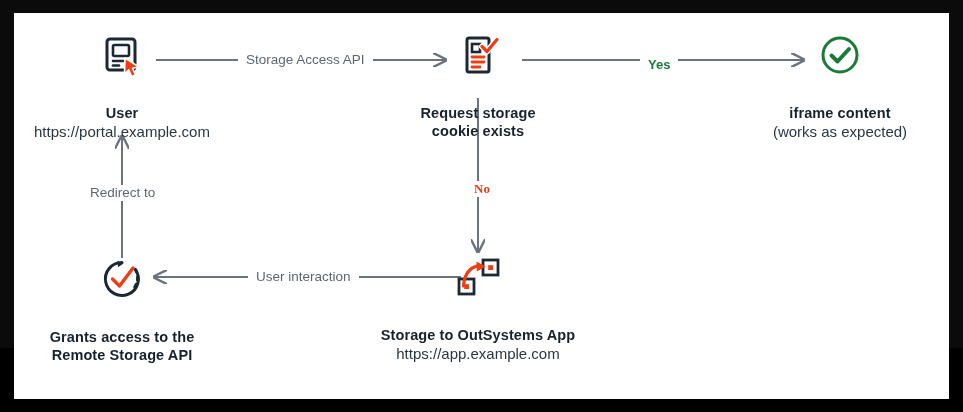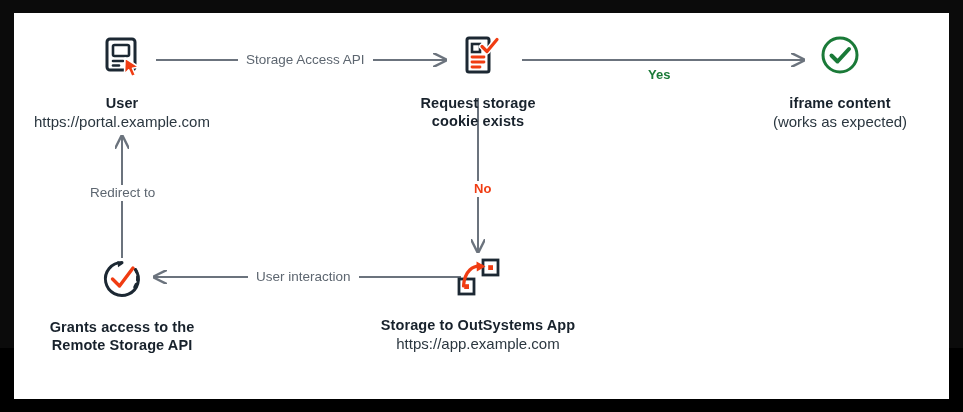--- a/index.html
+++ b/index.html
@@ -50,21 +50,21 @@
     position: absolute;
     text-align: center;
   }
   .node-icon {
     height: 56px;
     display: flex;
     align-items: center;
     justify-content: center;
   }
   .node-caption {
-    margin-top: 12px;
+    margin-top: 22px;
     line-height: 1.22;
     color: #1c2630;
   }
   .cap-bold {
     font-weight: bold;
     font-size: 14.5px;
     letter-spacing: 0.1px;
     color: #18222c;
     white-space: nowrap;
   }
@@ -88,20 +88,21 @@
   }
   .edge-label.yes {
     color: #1a7a38;
     font-weight: bold;
     font-size: 13px;
   }
   .edge-label.no {
     color: #f03c12;
     font-weight: bold;
     font-size: 13px;
+    font-family: Liberation Serif, serif;
   }
 </style>
 </head>
 <body>
 
 <div id="frame">
   <div id="canvas">
 
     <svg id="edges" viewBox="0 0 935 386" width="935" height="386">
       <defs>
@@ -116,21 +117,21 @@
 
       <line x1="464" y1="85" x2="464" y2="239" stroke="#6b737d" stroke-width="2" marker-end="url(#arrow-muted)"></line>
 
       <line x1="447" y1="264" x2="140" y2="264" stroke="#6b737d" stroke-width="2" marker-end="url(#arrow-muted)"></line>
 
       <line x1="108" y1="245" x2="108" y2="123" stroke="#6b737d" stroke-width="2" marker-end="url(#arrow-muted)"></line>
     </svg>
 
     <div class="edge-label" style="left:224px; top:39px;">Storage Access API</div>
 
-    <div class="edge-label yes" style="left:626px; top:54px;">Yes</div>
+    <div class="edge-label yes" style="left:626px; top:44px;">Yes</div>
 
     <div class="edge-label no" style="left:452px; top:168px;">No</div>
 
     <div class="edge-label" style="left:234px; top:256px;">User interaction</div>
 
     <div class="edge-label" style="left:68px; top:172px;">Redirect to</div>
 
     <div class="node" style="left:8px; top:14px; width:200px;">
       <div class="node-icon">
         <svg width="48" height="48" viewBox="0 0 48 48">

